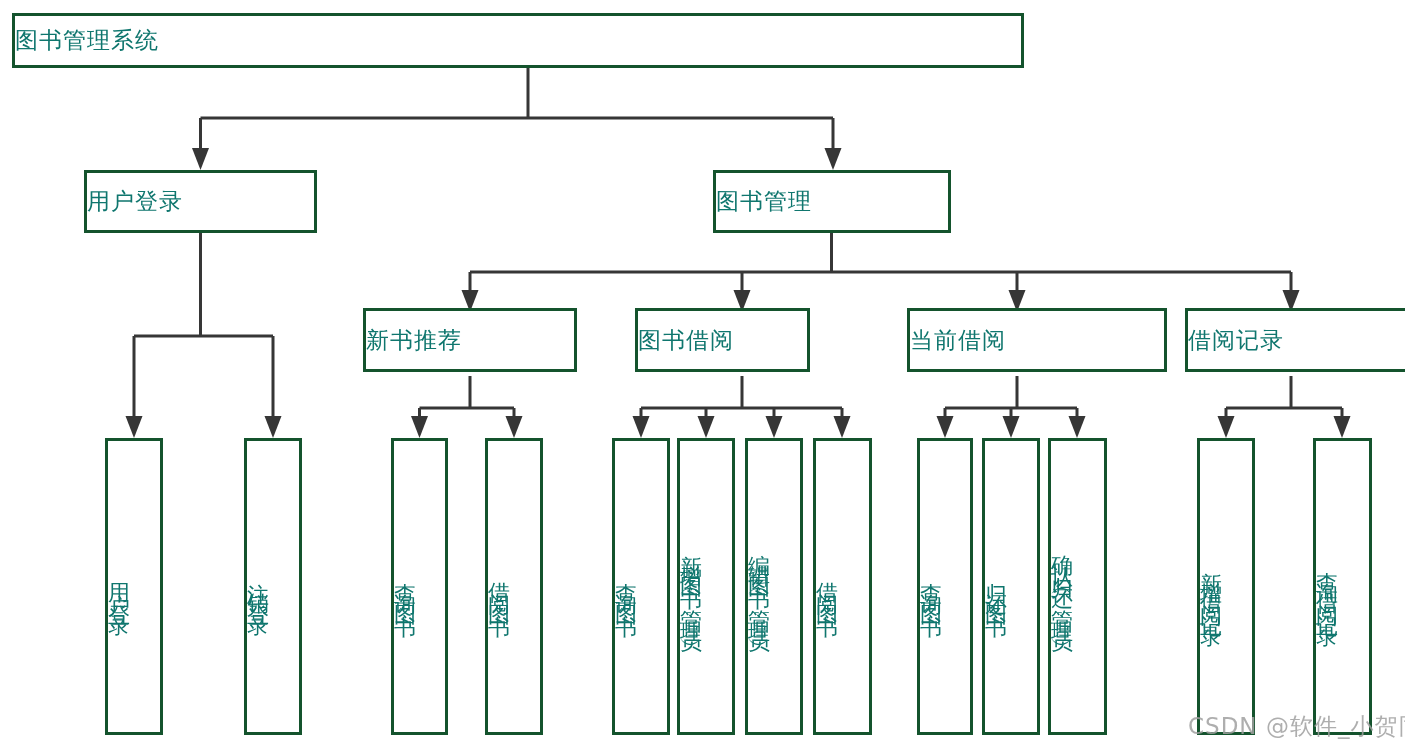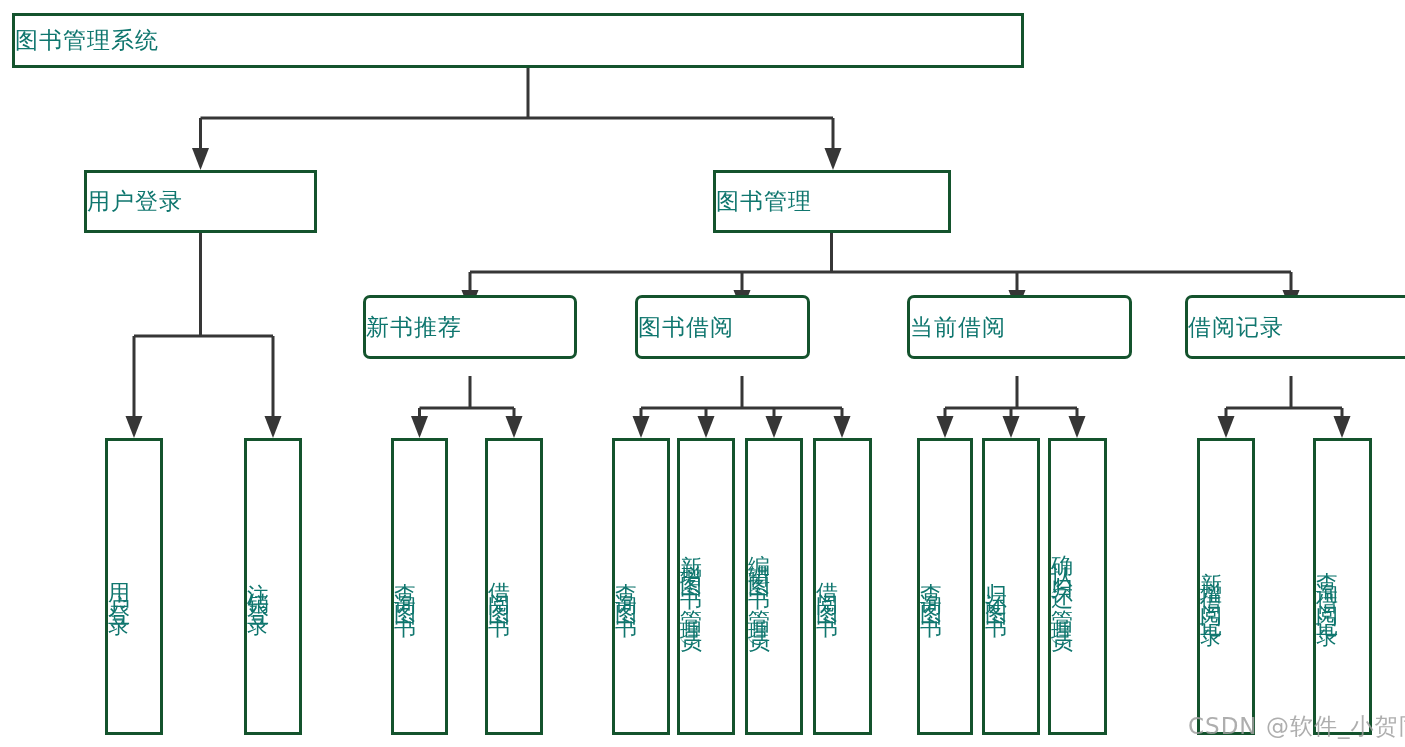--- a/index.html
+++ b/index.html
@@ -38,28 +38,28 @@
   }
   .leaf .vtext {
     writing-mode: vertical-rl;
     text-orientation: mixed;
     font-size: 22px;
     letter-spacing: 11px;
     line-height: 1;
     white-space: nowrap;
   }
   .lvl2 { top: 170px; height: 63px; }
-  .lvl3 { top: 295px; height: 64px; border-radius: 7px; }
+  .lvl3 { top: 308px; height: 64px; }
 
   #root-box        { left: 12px;   top: 13px; width: 1012px; height: 55px; }
   #user-login-box  { left: 84px;   width: 233px; }
   #book-mgmt-box   { left: 713px;  width: 238px; }
   #new-book-box    { left: 363px;  width: 214px; }
   #book-borrow-box { left: 635px;  width: 175px; }
-  #cur-borrow-box  { left: 907px;  width: 225px; }
+  #cur-borrow-box  { left: 907px;  width: 260px; }
   #borrow-rec-box  { left: 1185px; width: 228px; }
 
   #leaf-1  { left: 105px; }
   #leaf-2  { left: 244px; }
   #leaf-3  { left: 391px; width: 57px; }
   #leaf-4  { left: 485px; }
   #leaf-5  { left: 612px; }
   #leaf-6  { left: 677px; }
   #leaf-7  { left: 745px; }
   #leaf-8  { left: 813px; width: 59px; }

